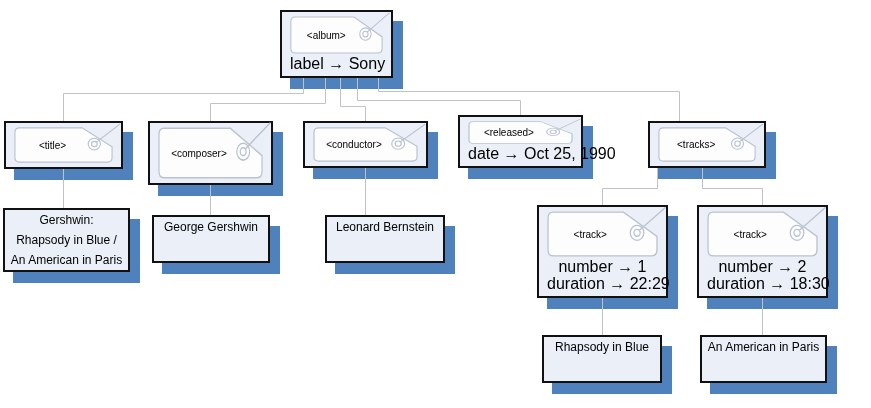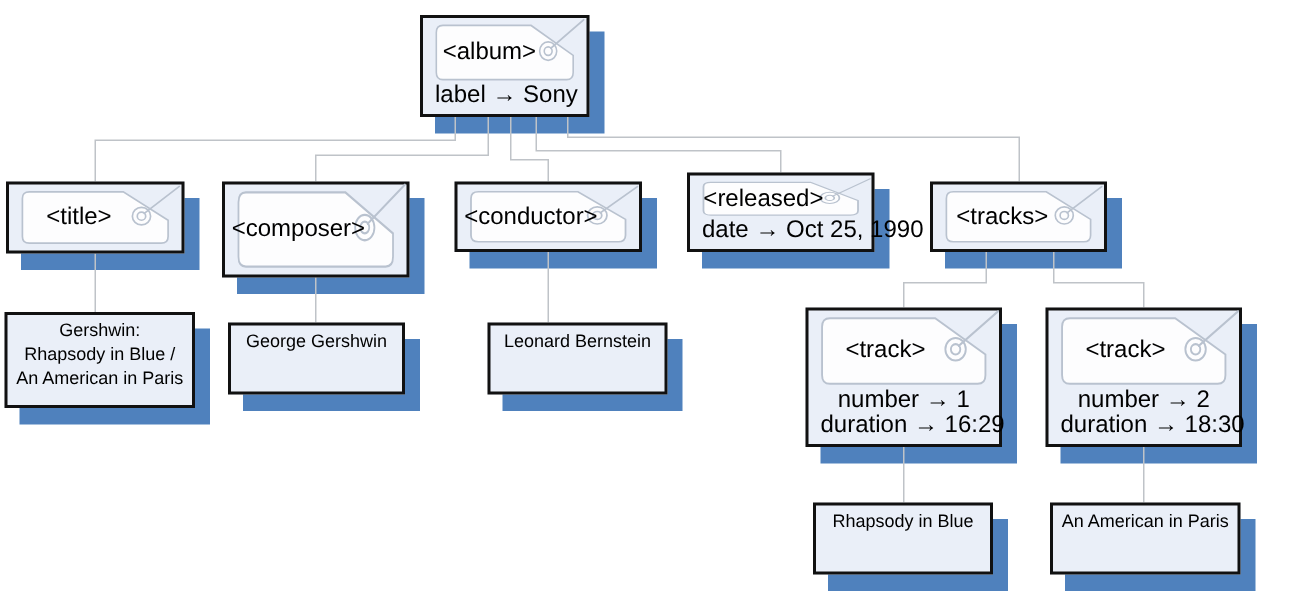--- a/index.html
+++ b/index.html
@@ -20,37 +20,37 @@
   .conn{fill:none;stroke:var(--connector,#bfc3c8);stroke-width:1;}
 
   
   .tag{position:relative;flex:1 1 auto;min-height:0;}
   .tag svg{position:absolute;left:0;top:0;width:100%;height:100%;overflow:visible;}
   .tagbody{fill:var(--tag_fill,#fdfdfe);stroke:var(--tag_outline,#b9c2cf);stroke-width:1.2;}
   .ring{fill:none;stroke:var(--tag_outline,#b9c2cf);stroke-width:1.2;}
   .string{stroke:var(--tag_outline,#b9c2cf);stroke-width:1.2;stroke-linecap:round;}
   .taglabel{position:absolute;left:3%;top:0;width:72%;height:100%;
             display:flex;align-items:center;justify-content:center;
-            font-size:16px;white-space:nowrap;}
+            font-size:10px;white-space:nowrap;}
 
   
   .attrs{flex:0 0 auto;text-align:center;font-size:16px;line-height:17px;
          padding-top:1px;white-space:nowrap;}
 
   
-  .leaf .box{align-items:center;justify-content:flex-start;
+  .leaf .box{align-items:center;justify-content:space-between;
              font-size:12px;line-height:16px;text-align:center;padding:2px 4px;}
 
   
   #n-album     {left:280px;top:10px; width:113px;height:68px;}
   #n-title     {left:4px;  top:121px;width:119px;height:48px;}
   #n-composer  {left:148px;top:121px;width:125px;height:64px;}
   #n-conductor {left:303px;top:121px;width:125px;height:47px;}
   #n-released  {left:458px;top:115px;width:125px;height:53px;}
-  #n-tracks    {left:620px;top:121px;width:118px;height:47px;}
+  #n-tracks    {left:648px;top:121px;width:118px;height:47px;}
   #n-track1    {left:537px;top:205px;width:131px;height:93px;}
   #n-track2    {left:697px;top:205px;width:131px;height:93px;}
   #n-title-text    {left:3px;  top:208px;width:127px;height:64px;}
   #n-composer-text {left:152px;top:215px;width:118px;height:48px;}
   #n-conductor-text{left:325px;top:215px;width:120px;height:48px;}
   #n-track1-text   {left:542px;top:335px;width:120px;height:48px;}
   #n-track2-text   {left:700px;top:335px;width:127px;height:48px;}
 </style>
 </head>
 <body>
@@ -175,21 +175,21 @@
         <svg viewBox="0 0 106 40" preserveAspectRatio="none">
           <path class="tagbody" d="M6 1 H73 L105 22 V34 Q105 39 100 39 H6 Q1 39 1 34 V6 Q1 1 6 1 Z"></path>
           <circle class="ring" cx="86" cy="19" r="6.5"></circle>
             <circle class="ring" cx="86" cy="19" r="3"></circle>
           <line class="string" x1="88" y1="17" x2="113" y2="-3"></line>
         </svg>
         <span class="taglabel">&lt;track&gt;</span>
       </div>
       <div class="attrs">
         <div>number → 1</div>
-        <div>duration → 16:29</div>
+        <div>duration → 22:29</div>
       </div>
     </div>
   </div>
 
   <div class="node" id="n-track2">
     <div class="shadow"></div>
     <div class="box">
       <div class="tag">
         <svg viewBox="0 0 106 40" preserveAspectRatio="none">
           <path class="tagbody" d="M6 1 H73 L105 22 V34 Q105 39 100 39 H6 Q1 39 1 34 V6 Q1 1 6 1 Z"></path>

